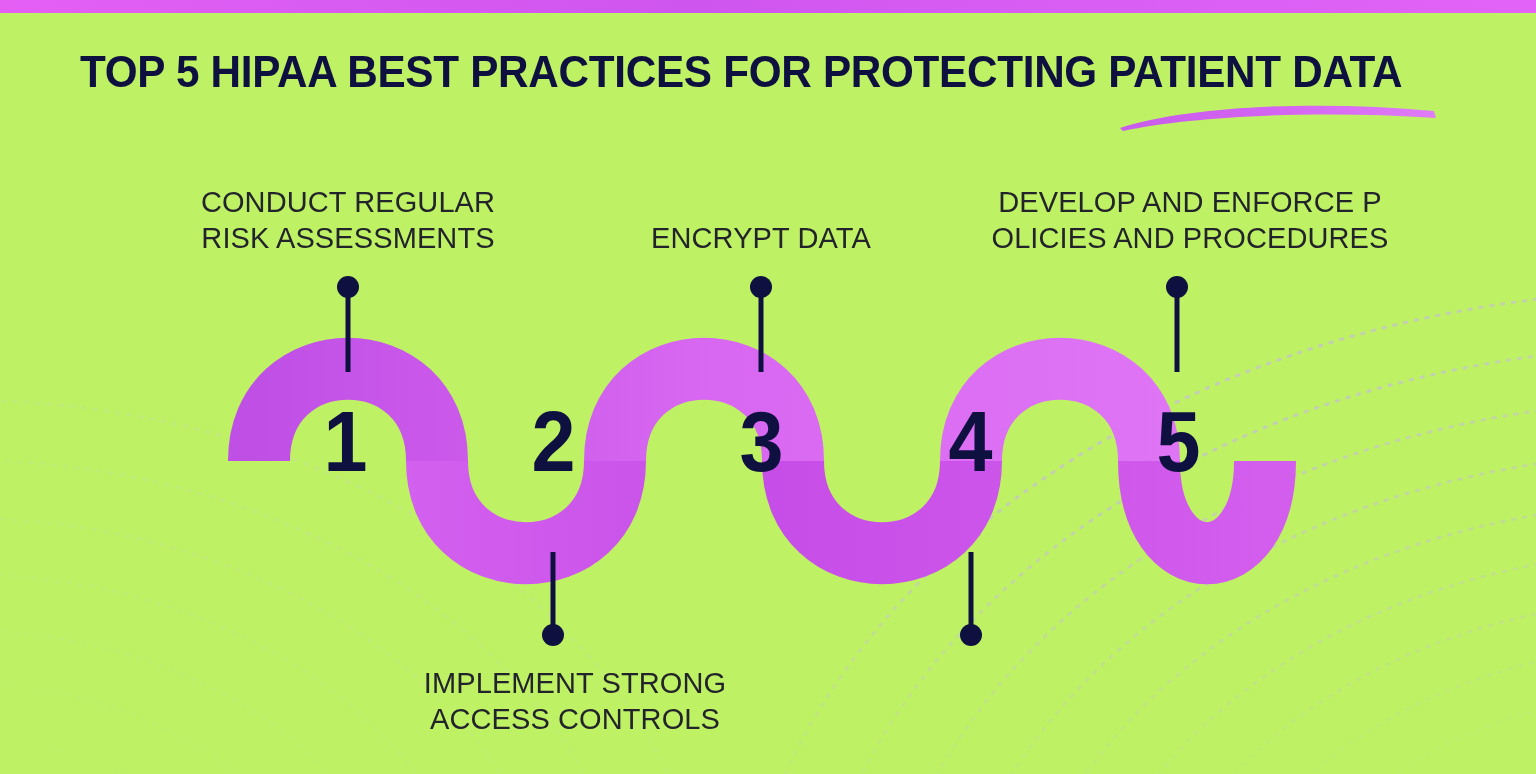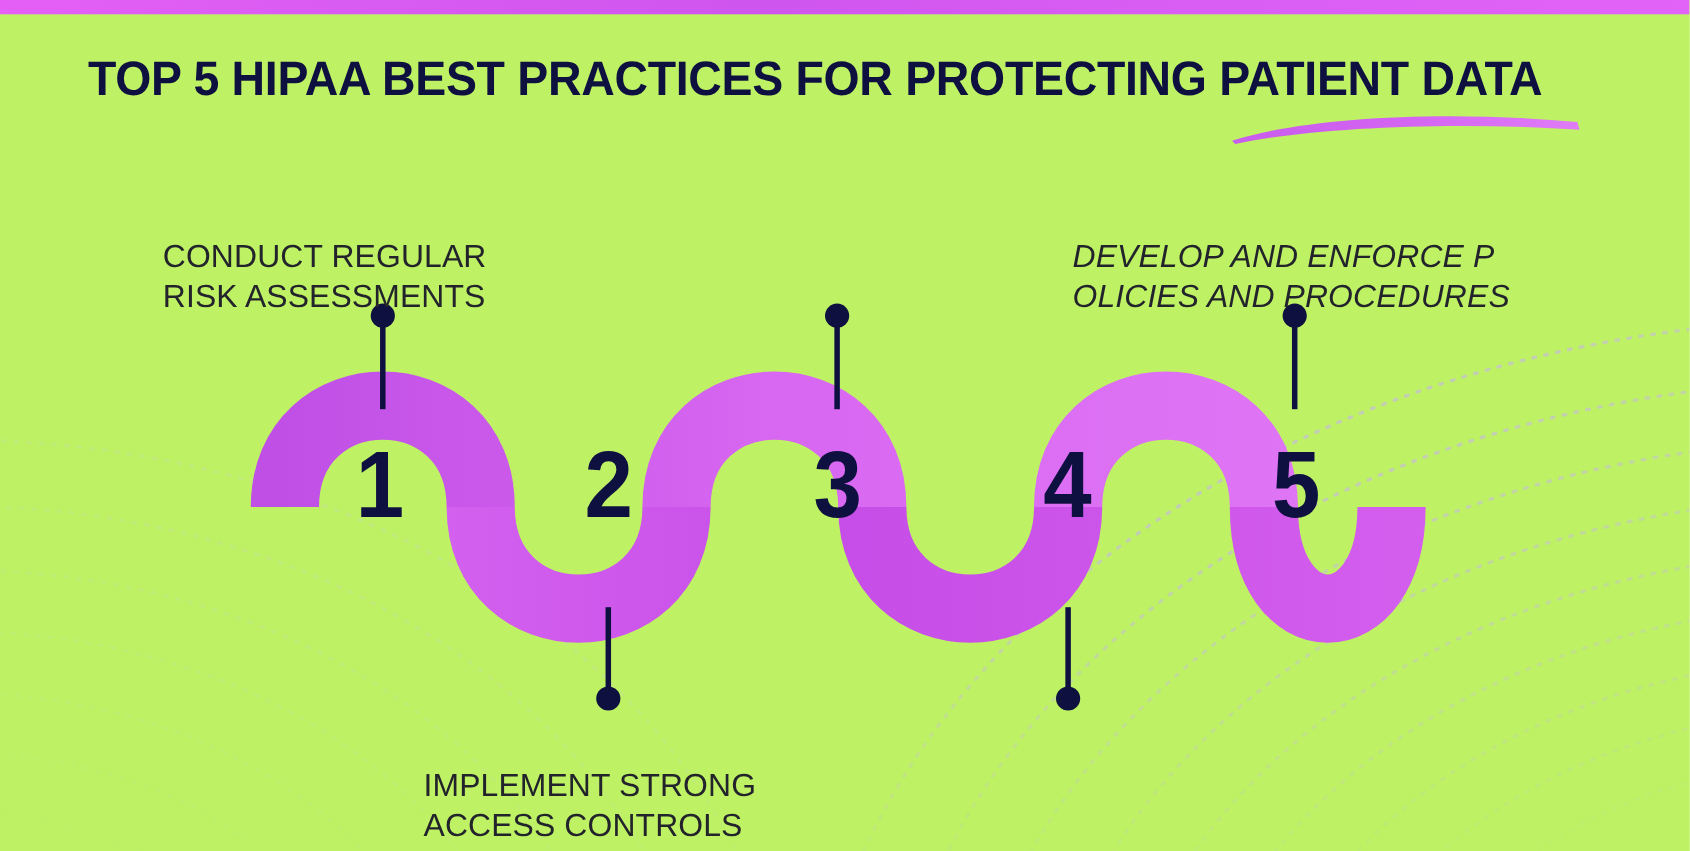--- a/index.html
+++ b/index.html
@@ -95,24 +95,23 @@
   }
 
   
   .step-label {
     position: absolute;
     font-family: "Liberation Sans", sans-serif;
     font-size: 29px;
     line-height: 36px;
     font-weight: 400;
     color: #23242b;
-    text-align: left;
+    text-align: center;
     letter-spacing: 0.1px;
     white-space: pre-line;
-    margin-top: 32px;
   }
 </style>
 </head>
 <body>
 
 <div id="stage">
 
   <svg class="bg-texture" viewBox="0 0 1536 774" xmlns="http://www.w3.org/2000/svg">
     <defs>
       <pattern id="dotpat" x="0" y="0" width="11" height="11" patternUnits="userSpaceOnUse">
@@ -260,16 +259,17 @@
   <div class="step-num" style="left:300px; top:398px;">1</div>
   <div class="step-num" style="left:508px; top:398px;">2</div>
   <div class="step-num" style="left:716px; top:398px;">3</div>
   <div class="step-num" style="left:925px; top:398px;">4</div>
   <div class="step-num" style="left:1133px; top:398px;">5</div>
 
   <div class="step-label" style="left:148px; top:184px; width:400px;">CONDUCT REGULAR
 RISK ASSESSMENTS</div>
   <div class="step-label" style="left:385px; top:665px; width:380px;">IMPLEMENT STRONG
 ACCESS CONTROLS</div>
-  <div class="step-label" style="left:975px; top:184px; width:430px;font-style:italic;">DEVELOP AND ENFORCE P
+  <div class="step-label" style="left:601px; top:220px; width:320px;">ENCRYPT DATA</div>
+  <div class="step-label" style="left:975px; top:184px; width:430px;">DEVELOP AND ENFORCE P
 OLICIES AND PROCEDURES</div>
 
 </div>
 
 </body></html>

